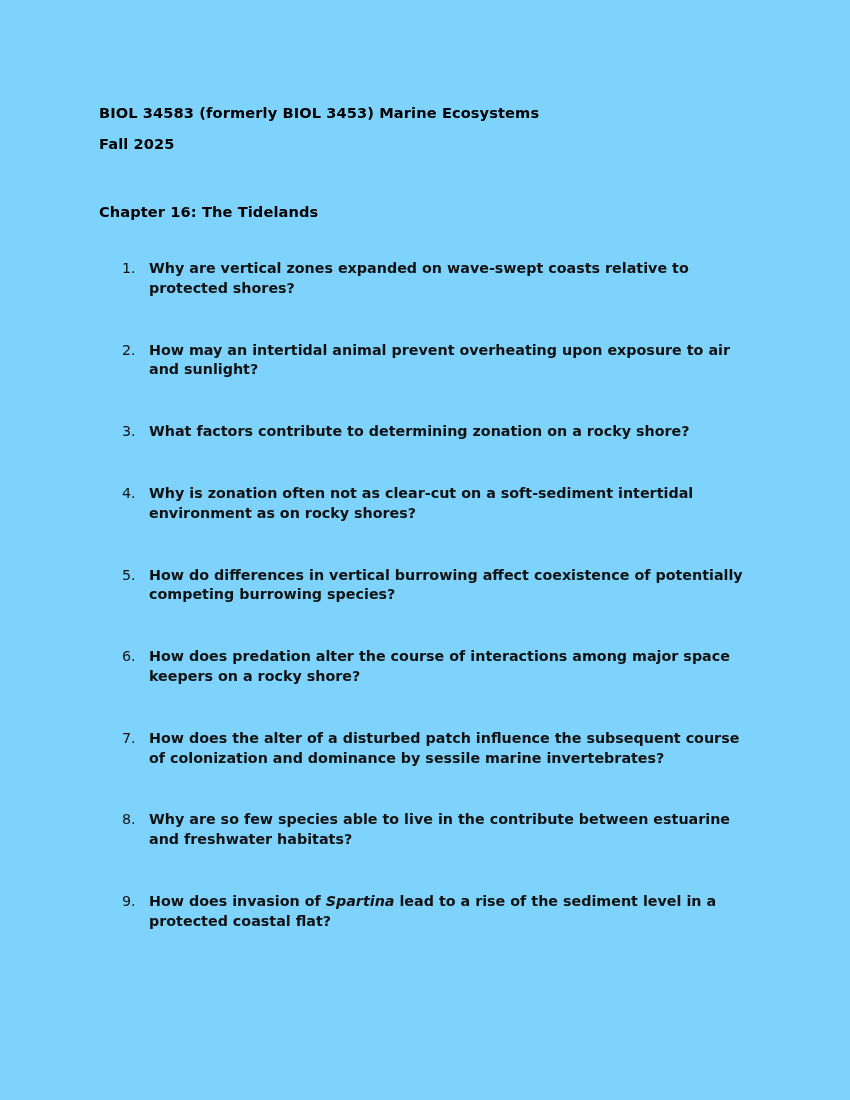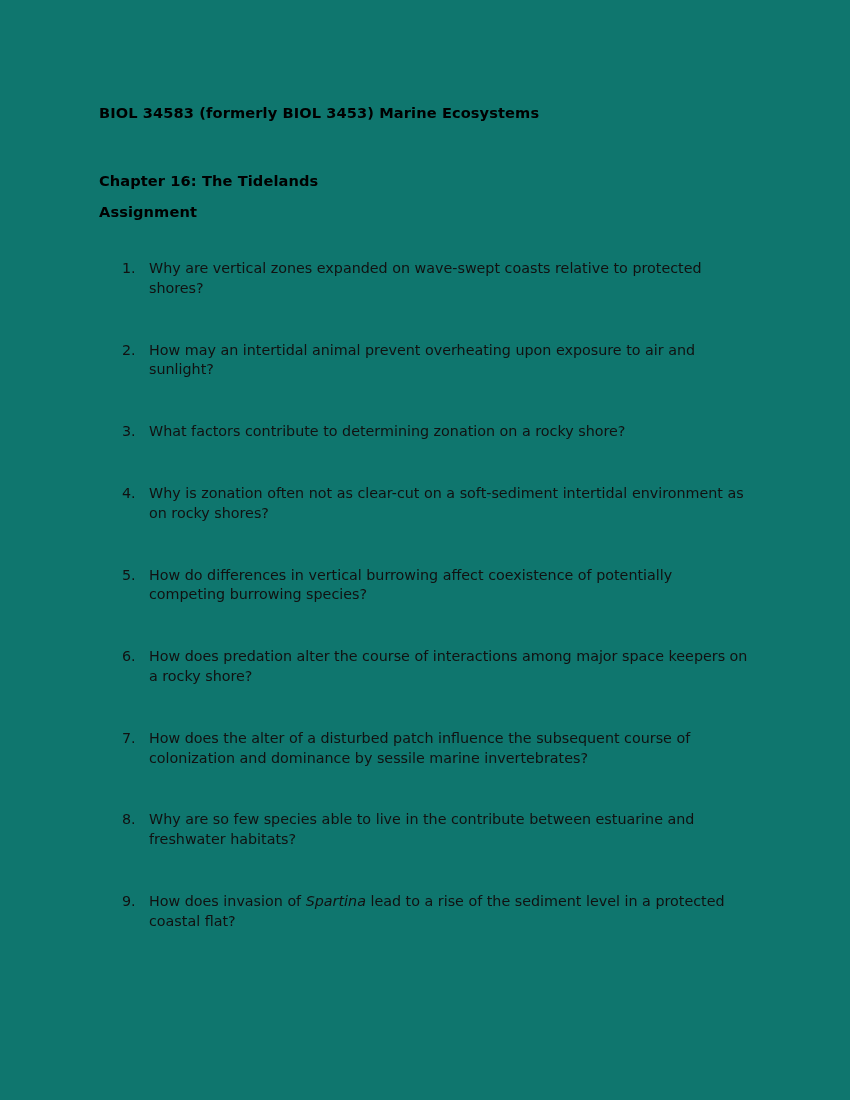--- a/index.html
+++ b/index.html
@@ -11,21 +11,21 @@
     width: 850px;
     height: 1100px;
     font-family: "DejaVu Sans", sans-serif;
     color: #000000;
     -webkit-font-smoothing: antialiased;
   }
   .page {
     position: relative;
     width: 850px;
     height: 1100px;
-    background: #0f766e;
+    background: #7dd3fc;
     box-sizing: border-box;
     padding: 0;
     overflow: hidden;
   }
   .doc-body {
     position: absolute;
     left: 99px;
     top: 97px;
     width: 652px;
   }
@@ -76,40 +76,41 @@
     top: 0;
     width: 22px;
     text-align: left;
     font-family: "DejaVu Sans", sans-serif;
     font-size: 14.3px;
     line-height: 19.8px;
     color: #111111;
   }
   .q-text {
     display: block;
+    font-weight: bold;
   }
   .q-text i {
     font-style: italic;
   }
 </style>
 </head>
 <body>
 
 <div class="page">
   <div class="doc-body">
 
     <div class="heading-block">
       <div class="heading-line">BIOL 34583 (formerly BIOL 3453) Marine Ecosystems</div>
+      <div class="heading-line">Fall 2025</div>
     </div>
 
     <div class="heading-gap"></div>
 
     <div class="section-block">
       <div class="heading-line">Chapter 16: The Tidelands</div>
-      <div class="heading-line">Assignment</div>
     </div>
 
     <div class="list-gap"></div>
 
     <ol class="question-list">
       <li>
         <span class="q-text">Why are vertical zones expanded on wave-swept coasts relative to protected shores?</span>
       </li>
       <li>
         <span class="q-text">How may an intertidal animal prevent overheating upon exposure to air and sunlight?</span>

